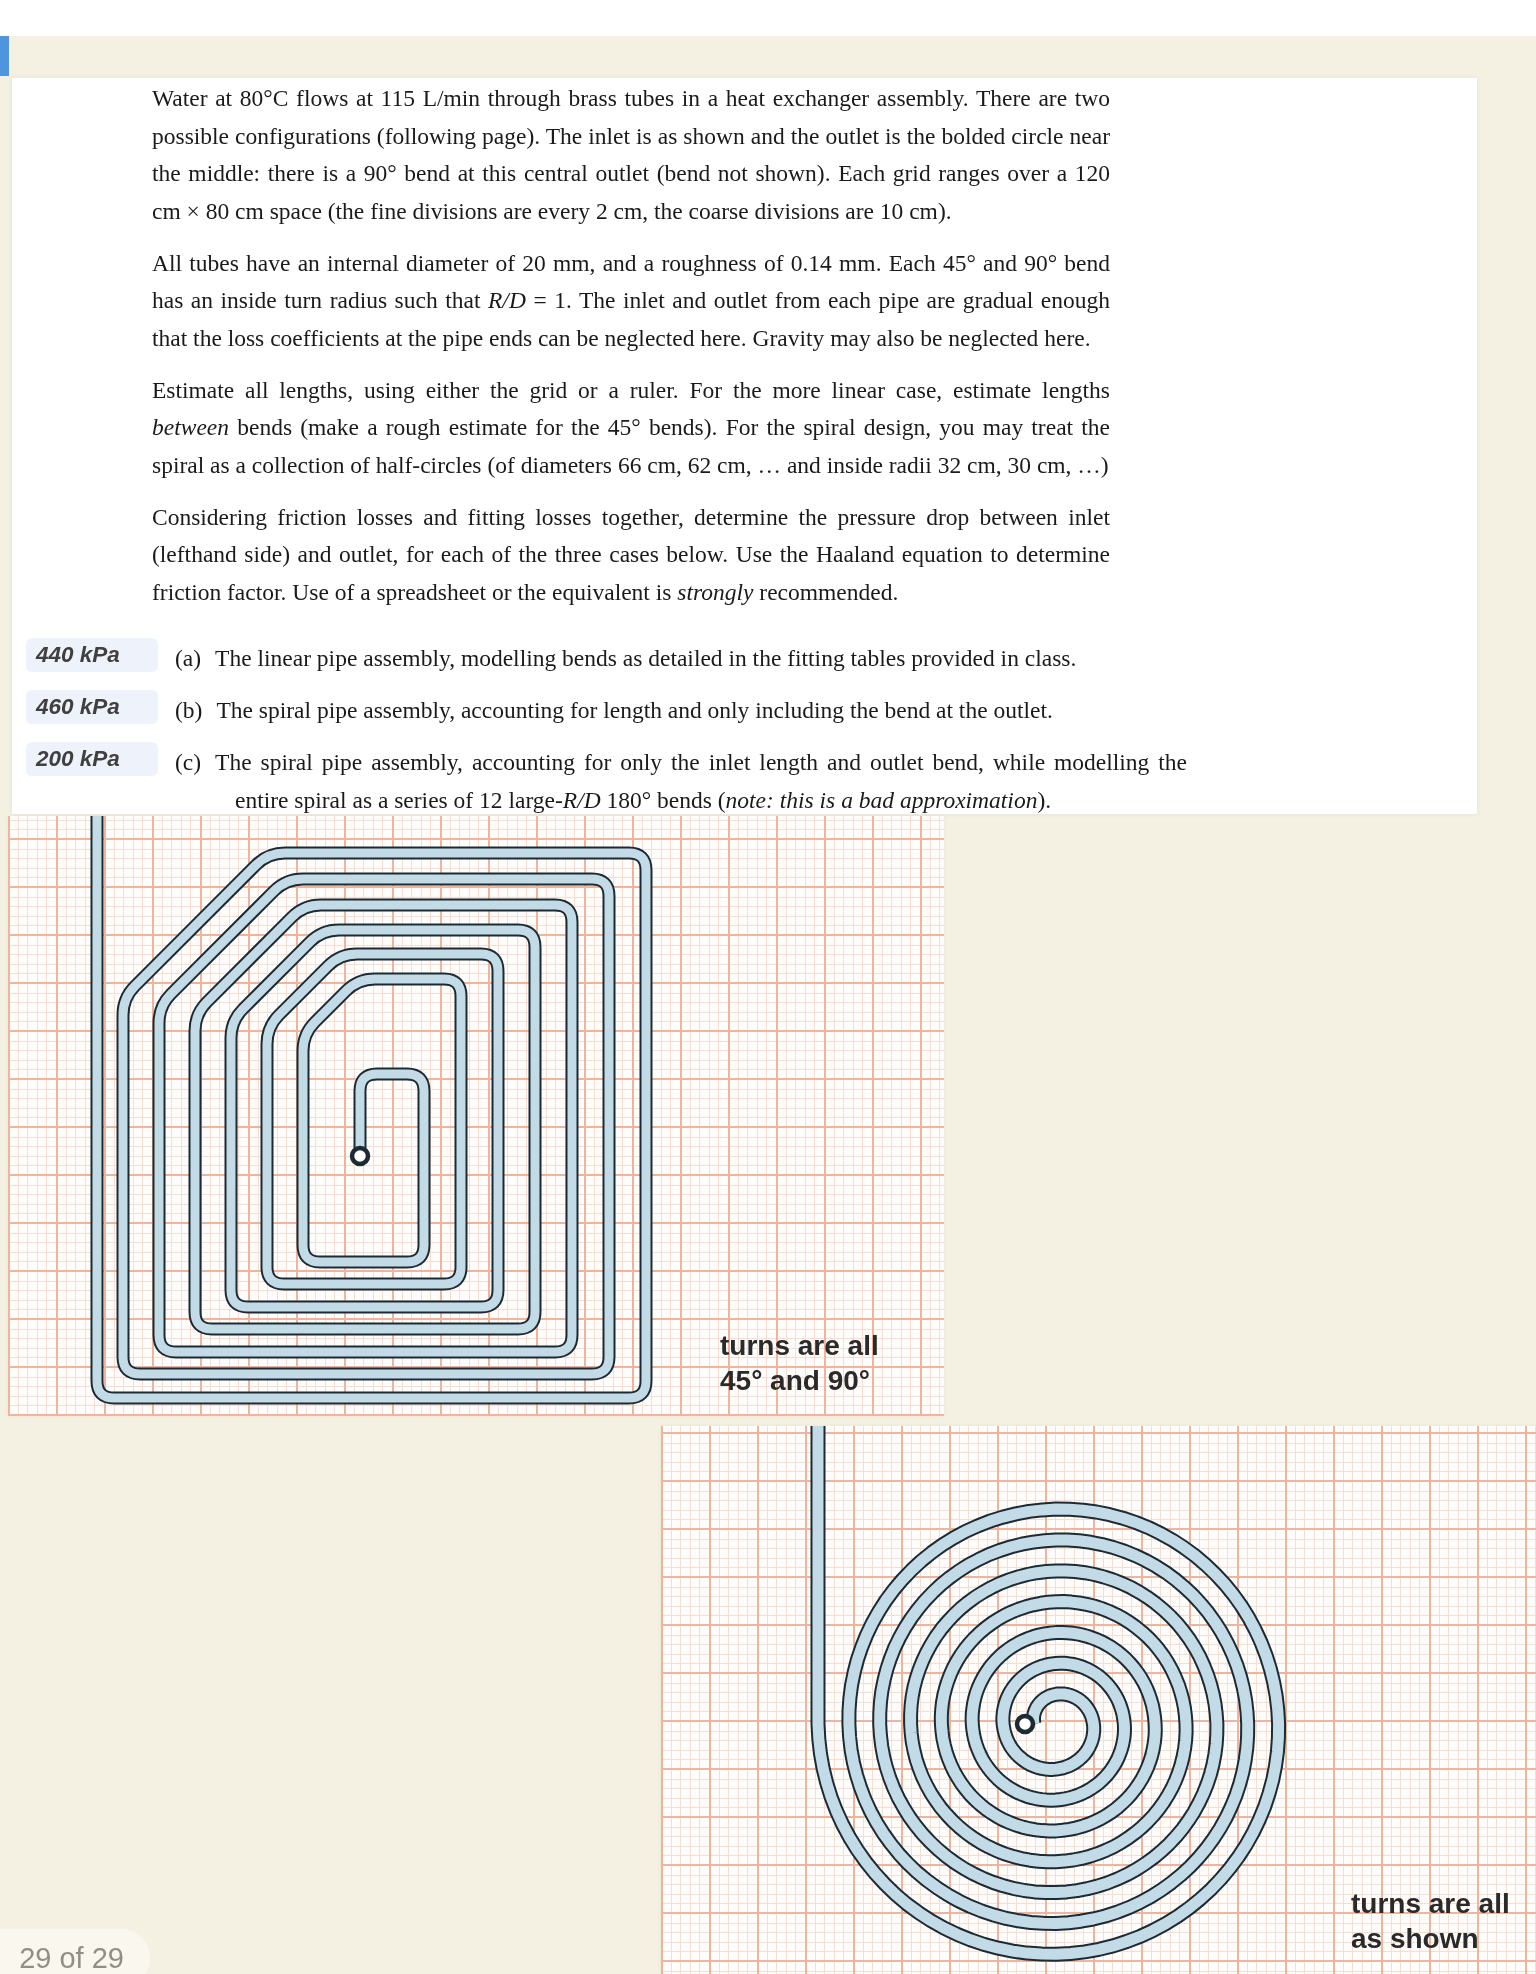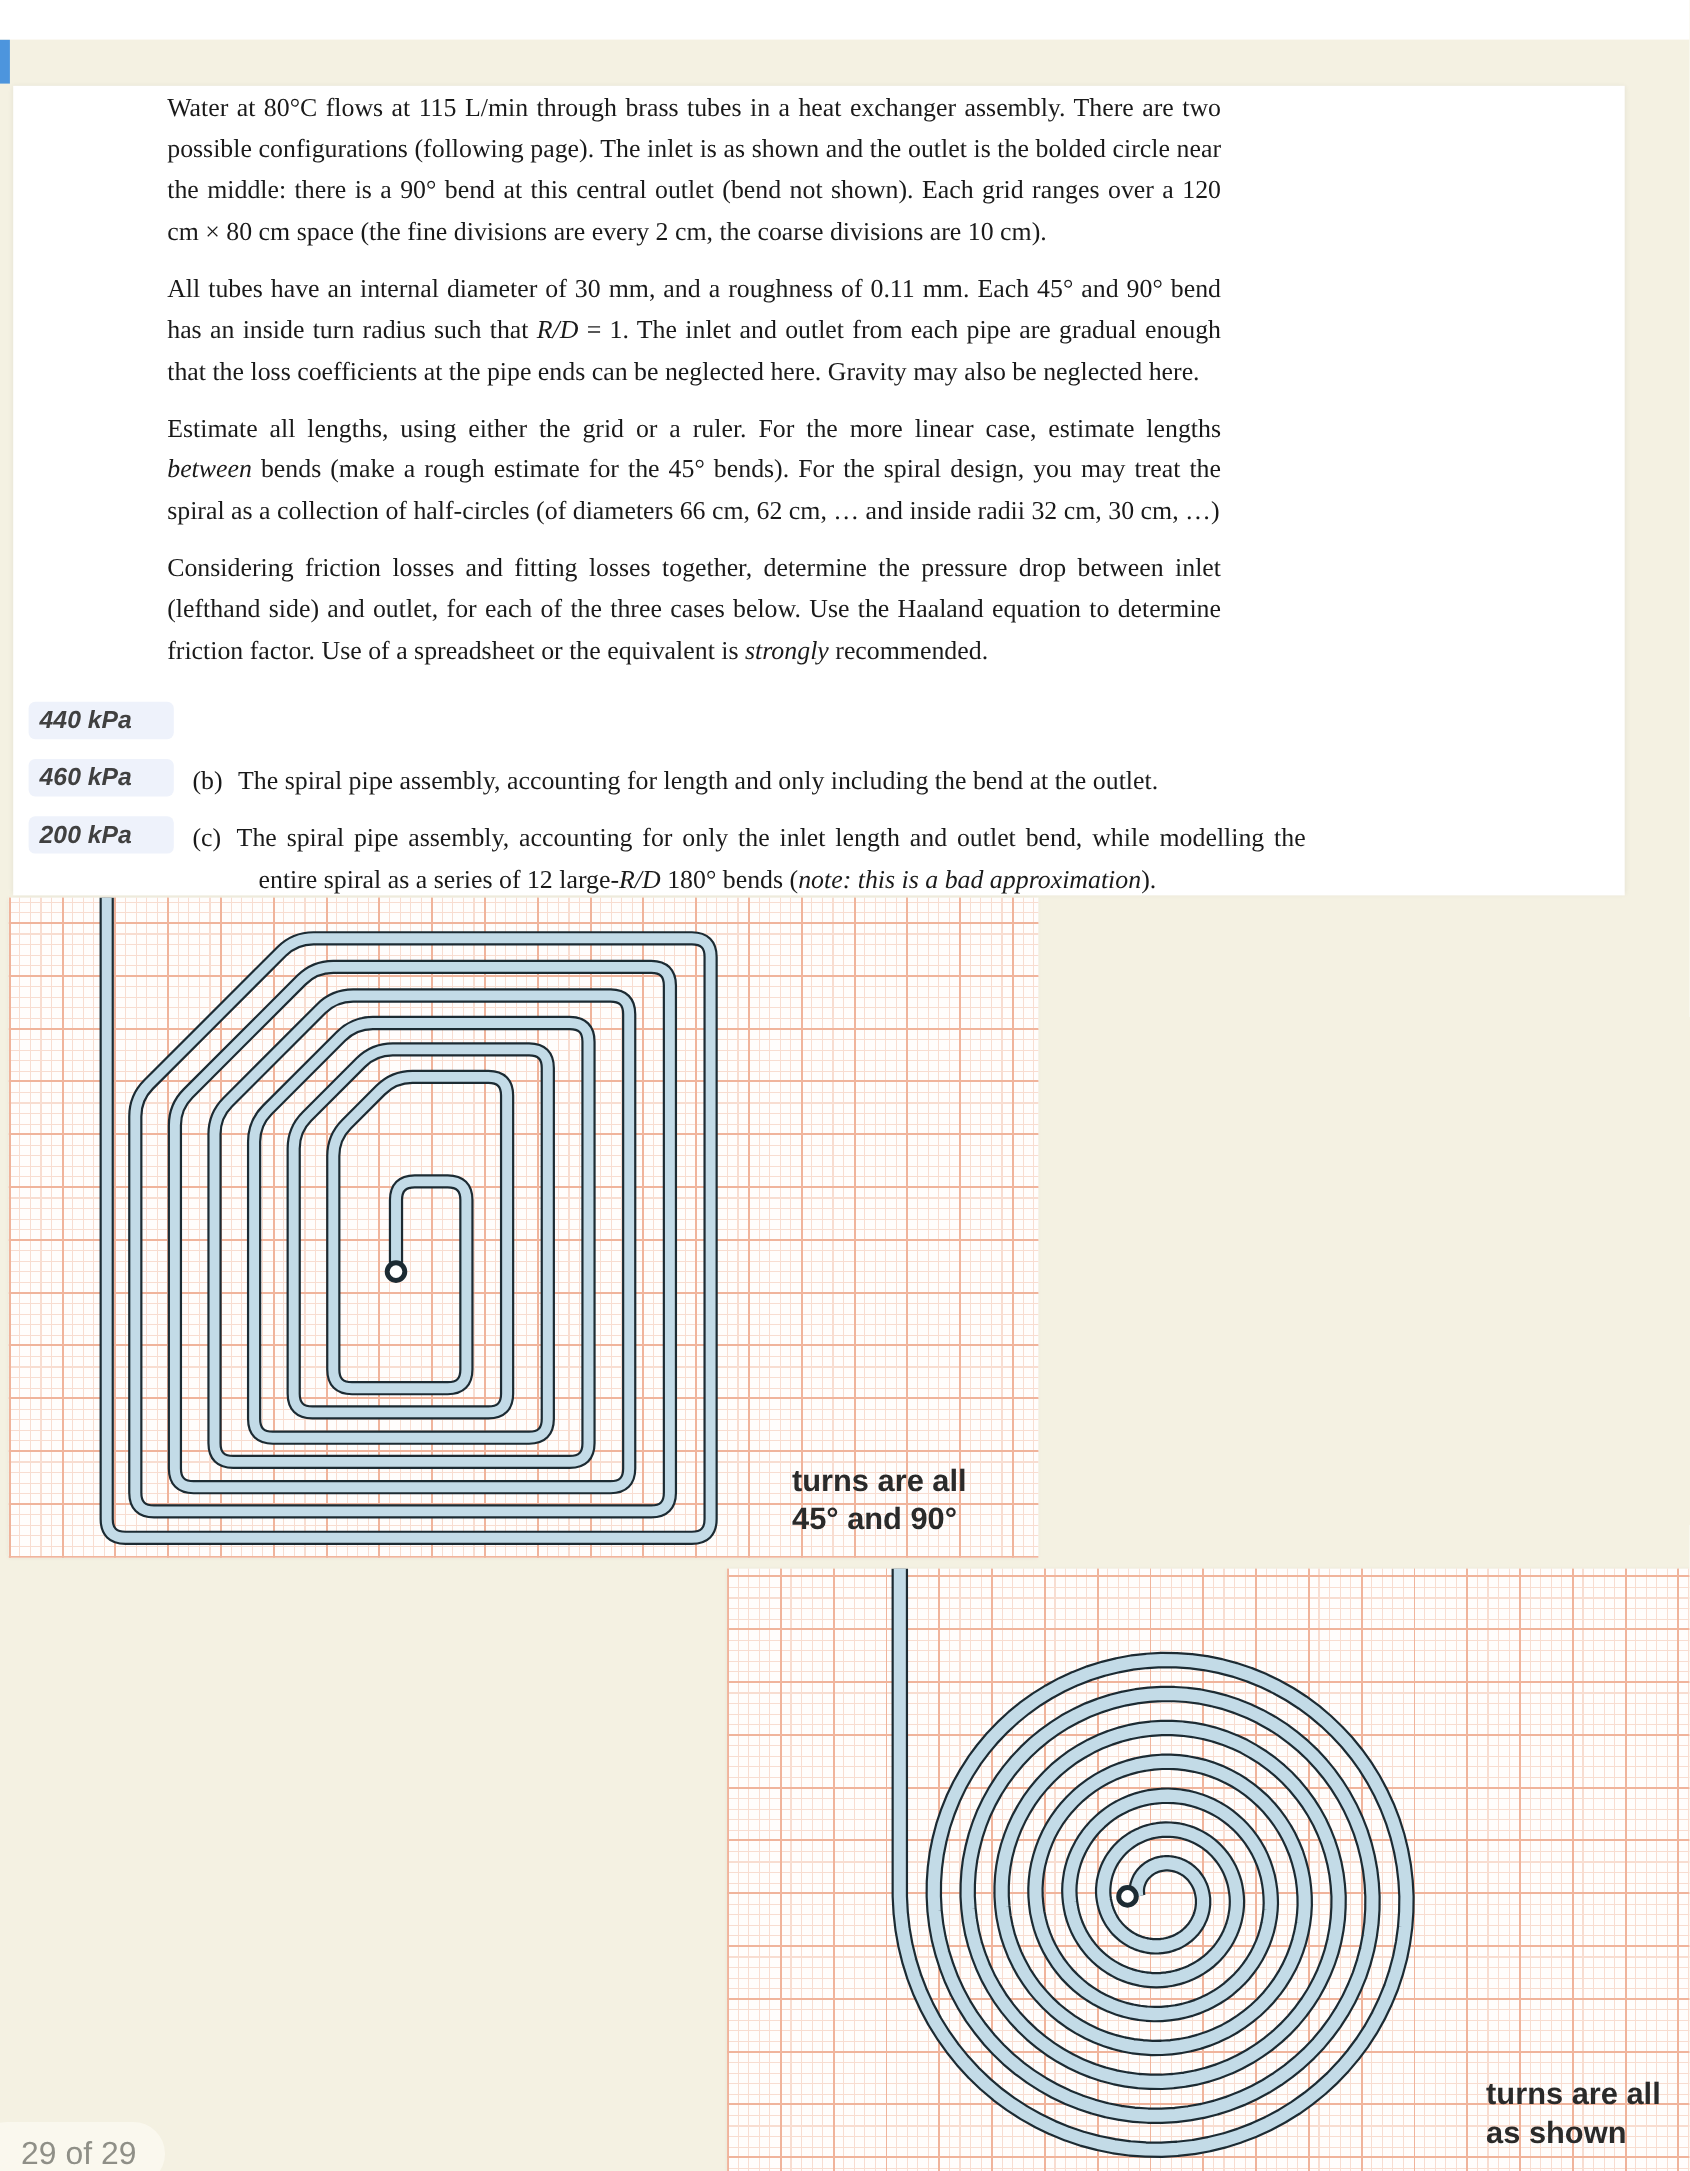--- a/index.html
+++ b/index.html
@@ -75,29 +75,30 @@
 <body>
 
 <div class="screen">
 
   <div class="edge-strip"></div>
 
   <div class="problem-card">
 
     <div class="paras">
       <p><span>Water at 80°C flows at 115 L/min through brass tubes in a heat exchanger assembly.  There are two possible configurations (following page). The inlet is as shown and the outlet is the bolded circle near the middle: there is a 90° bend at this central outlet (bend not shown). Each grid ranges over a 120 cm × 80 cm space (the fine divisions are every 2 cm, the coarse divisions are 10 cm).</span></p>
-      <p><span>All tubes have an internal diameter of 30 mm, and a roughness of 0.11 mm. Each 45° and 90° bend has an inside turn radius such that </span><span style="font-style: italic;">R/D</span><span> = 1. The inlet and outlet from each pipe are gradual enough that the loss coefficients at the pipe ends can be neglected here. Gravity may also be neglected here.</span></p>
+      <p><span>All tubes have an internal diameter of 20 mm, and a roughness of 0.14 mm. Each 45° and 90° bend has an inside turn radius such that </span><span style="font-style: italic;">R/D</span><span> = 1. The inlet and outlet from each pipe are gradual enough that the loss coefficients at the pipe ends can be neglected here. Gravity may also be neglected here.</span></p>
       <p><span>Estimate all lengths, using either the grid or a ruler. For the more linear case, estimate lengths </span><span style="font-style: italic;">between</span><span> bends (make a rough estimate for the 45° bends). For the spiral design, you may treat the spiral as a collection of half-circles (of diameters 66 cm, 62 cm, … and inside radii 32 cm, 30 cm, …)</span></p>
       <p><span>Considering friction losses and fitting losses together, determine the pressure drop between inlet (lefthand side) and outlet, for each of the three cases below. Use the Haaland equation to determine friction factor. Use of a spreadsheet or the equivalent is </span><span style="font-style: italic;">strongly</span><span> recommended.</span></p>
     </div>
 
     <div class="answer" style="top:560px">440 kPa</div>
     <div class="answer" style="top:612px">460 kPa</div>
     <div class="answer" style="top:664px">200 kPa</div>
 
+    <div class="item" style="top:562px"><span class="enum">(a)</span><span><span>The linear pipe assembly, modelling bends as detailed in the fitting tables provided in class.</span></span></div>
 
     <div class="item" style="top:614px"><span class="enum">(b)</span><span><span>The spiral pipe assembly, accounting for length and only including the bend at the outlet.</span></span></div>
 
     <div class="item" style="top:666px"><span class="enum">(c)</span><span><span>The spiral pipe assembly, accounting for only the inlet length and outlet bend, while modelling the entire spiral as a series of 12 large-</span><span style="font-style: italic;">R/D</span><span> 180° bends (</span><span style="font-style: italic;">note: this is a bad approximation</span><span>).</span></span></div>
   </div>
 
   <div class="graph-card" id="card-linear">
     <svg width="916" height="600" viewBox="0 0 916 600">
       <path id="pipe1-dark" class="pipe-dark" d="M 89 0 L 89.0 565.0 Q 89 582 106.0 582.0 L 621.0 582.0 Q 638 582 638.0 565.0 L 638.0 54.0 Q 638 37 621.0 37.0 L 277.0 37.0 Q 260 37 248.0 49.0 L 127.0 170.0 Q 115 182 115.0 199.0 L 115.0 541.0 Q 115 558 132.0 558.0 L 584.0 558.0 Q 601 558 601.0 541.0 L 601.0 80.0 Q 601 63 584.0 63.0 L 295.0 63.0 Q 278 63 266.0 75.0 L 163.0 178.0 Q 151 190 151.0 207.0 L 151.0 519.0 Q 151 536 168.0 536.0 L 547.0 536.0 Q 564 536 564.0 519.0 L 564.0 106.0 Q 564 89 547.0 89.0 L 313.0 89.0 Q 296 89 284.0 101.0 L 199.0 186.0 Q 187 198 187.0 215.0 L 187.0 496.0 Q 187 513 204.0 513.0 L 510.0 513.0 Q 527 513 527.0 496.0 L 527.0 131.0 Q 527 114 510.0 114.0 L 331.0 114.0 Q 314 114 302.0 126.0 L 235.0 193.0 Q 223 205 223.0 222.0 L 223.0 474.0 Q 223 491 240.0 491.0 L 473.0 491.0 Q 490 491 490.0 474.0 L 490.0 155.0 Q 490 138 473.0 138.0 L 349.0 138.0 Q 332 138 320.0 150.0 L 271.0 199.0 Q 259 211 259.0 228.0 L 259.0 451.0 Q 259 468 276.0 468.0 L 436.0 468.0 Q 453 468 453.0 451.0 L 453.0 180.0 Q 453 163 436.0 163.0 L 367.0 163.0 Q 350 163 338.0 175.0 L 307.0 206.0 Q 295 218 295.0 235.0 L 295.0 429.0 Q 295 446 312.0 446.0 L 399.0 446.0 Q 416 446 416.0 429.0 L 416.0 275.0 Q 416 258 399.0 258.0 L 369.0 258.0 Q 352 258 352.0 275.0 L 352 332"></path>
       <path id="pipe1-blue" class="pipe-blue" d="M 89 0 L 89.0 565.0 Q 89 582 106.0 582.0 L 621.0 582.0 Q 638 582 638.0 565.0 L 638.0 54.0 Q 638 37 621.0 37.0 L 277.0 37.0 Q 260 37 248.0 49.0 L 127.0 170.0 Q 115 182 115.0 199.0 L 115.0 541.0 Q 115 558 132.0 558.0 L 584.0 558.0 Q 601 558 601.0 541.0 L 601.0 80.0 Q 601 63 584.0 63.0 L 295.0 63.0 Q 278 63 266.0 75.0 L 163.0 178.0 Q 151 190 151.0 207.0 L 151.0 519.0 Q 151 536 168.0 536.0 L 547.0 536.0 Q 564 536 564.0 519.0 L 564.0 106.0 Q 564 89 547.0 89.0 L 313.0 89.0 Q 296 89 284.0 101.0 L 199.0 186.0 Q 187 198 187.0 215.0 L 187.0 496.0 Q 187 513 204.0 513.0 L 510.0 513.0 Q 527 513 527.0 496.0 L 527.0 131.0 Q 527 114 510.0 114.0 L 331.0 114.0 Q 314 114 302.0 126.0 L 235.0 193.0 Q 223 205 223.0 222.0 L 223.0 474.0 Q 223 491 240.0 491.0 L 473.0 491.0 Q 490 491 490.0 474.0 L 490.0 155.0 Q 490 138 473.0 138.0 L 349.0 138.0 Q 332 138 320.0 150.0 L 271.0 199.0 Q 259 211 259.0 228.0 L 259.0 451.0 Q 259 468 276.0 468.0 L 436.0 468.0 Q 453 468 453.0 451.0 L 453.0 180.0 Q 453 163 436.0 163.0 L 367.0 163.0 Q 350 163 338.0 175.0 L 307.0 206.0 Q 295 218 295.0 235.0 L 295.0 429.0 Q 295 446 312.0 446.0 L 399.0 446.0 Q 416 446 416.0 429.0 L 416.0 275.0 Q 416 258 399.0 258.0 L 369.0 258.0 Q 352 258 352.0 275.0 L 352 332"></path>

